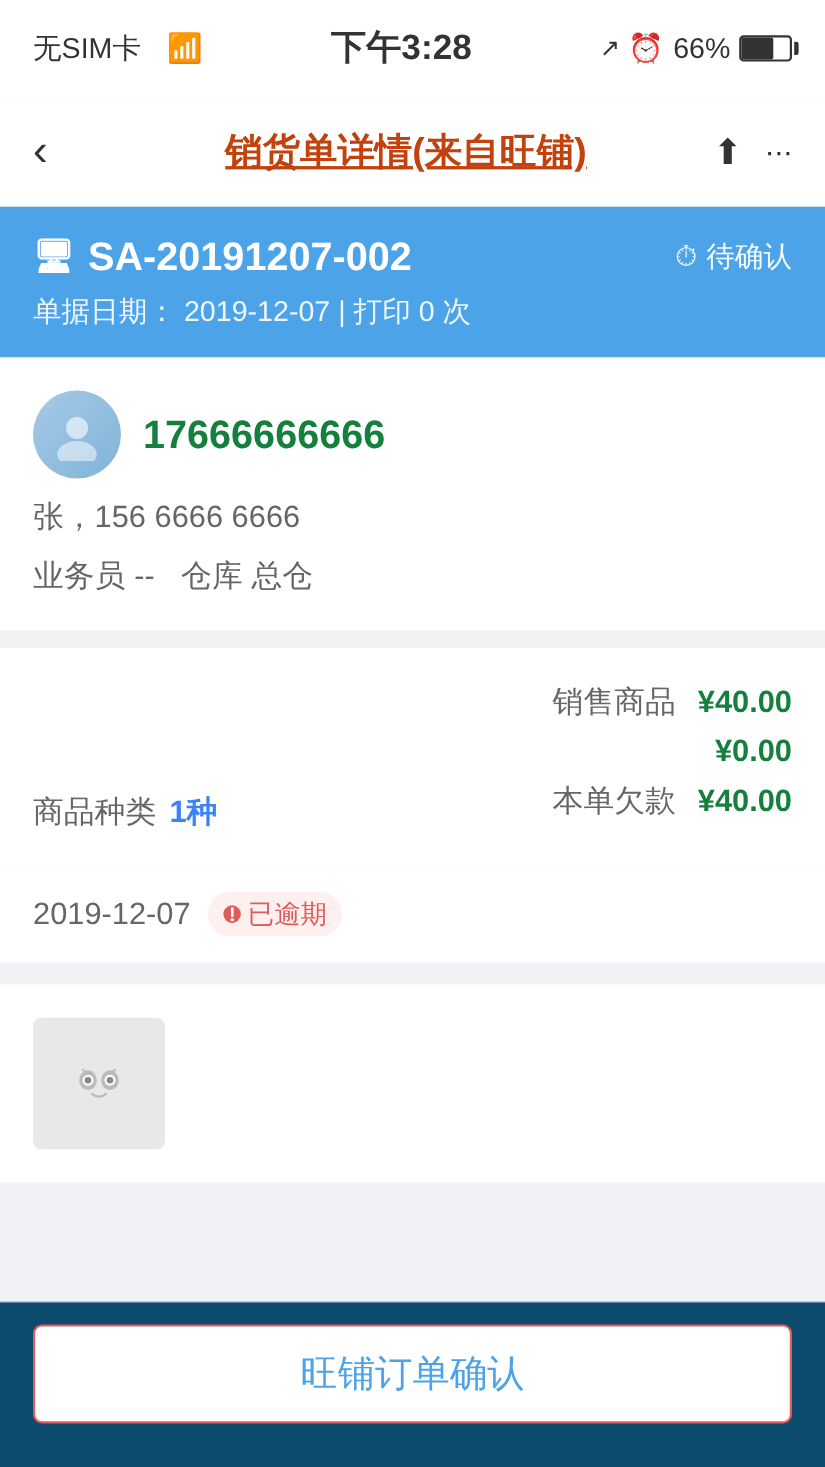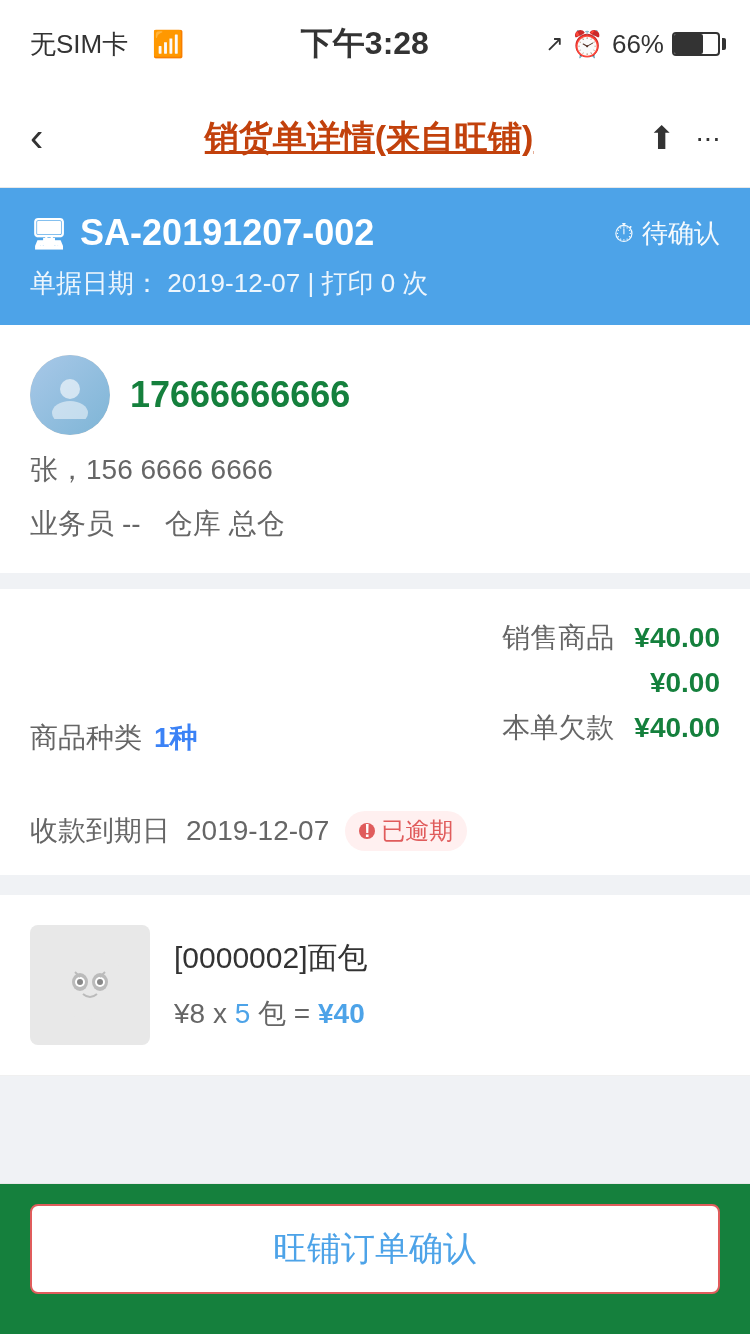--- a/index.html
+++ b/index.html
@@ -253,21 +253,21 @@
       background: #f0f2f5;
       height: 200px;
     }
 
     
     .bottom-bar {
       position: fixed;
       bottom: 0;
       left: 0;
       width: 750px;
-      background: #15803d;
+      background: #0c4a6e;
       padding: 20px 30px 40px;
       border-top: 1px solid #e8e8e8;
     }
     .confirm-btn {
       width: 100%;
       height: 90px;
       border: 2px solid #e05c5c;
       border-radius: 8px;
       background: #fff;
       color: #4da3e8;
@@ -362,21 +362,20 @@
       <span class="amount-blue">¥0.00</span>
     </div>
     <div class="row">
       <span>本单欠款</span>
       <span class="amount-blue">¥40.00</span>
     </div>
   </div>
 </div>
 
 <div class="due-section">
-  <span>收款到期日</span>
   <span>2019-12-07</span>
   <span class="overdue-badge">
     <span class="overdue-dot">!</span>
     <span>已逾期</span>
   </span>
 </div>
 
 <div class="tabs-section">
 
   <div class="product-list">
@@ -391,31 +390,20 @@
             <circle cx="25" cy="32" r="5" fill="#fff"></circle>
             <circle cx="45" cy="32" r="5" fill="#fff"></circle>
             <circle cx="25" cy="32" r="3" fill="#888"></circle>
             <circle cx="45" cy="32" r="3" fill="#888"></circle>
             <path d="M28 44 Q35 50 42 44" stroke="#bbb" stroke-width="2" fill="none"></path>
             <path d="M20 22 L25 27" stroke="#bbb" stroke-width="2"></path>
             <path d="M50 22 L45 27" stroke="#bbb" stroke-width="2"></path>
           </svg>
         </div>
       </div>
-      <div class="product-info">
-        <div class="product-name">[0000002]面包</div>
-        <div class="product-price">
-          <span>¥8</span>
-          <span> x </span>
-          <span class="qty">5</span>
-          <span>包</span>
-          <span> = </span>
-          <span class="total">¥40</span>
-        </div>
-      </div>
     </div>
   </div>
 </div>
 
 <div class="empty-area"></div>
 
 <div class="bottom-bar">
   <button class="confirm-btn">
     <span>旺铺订单确认</span>
   </button>

